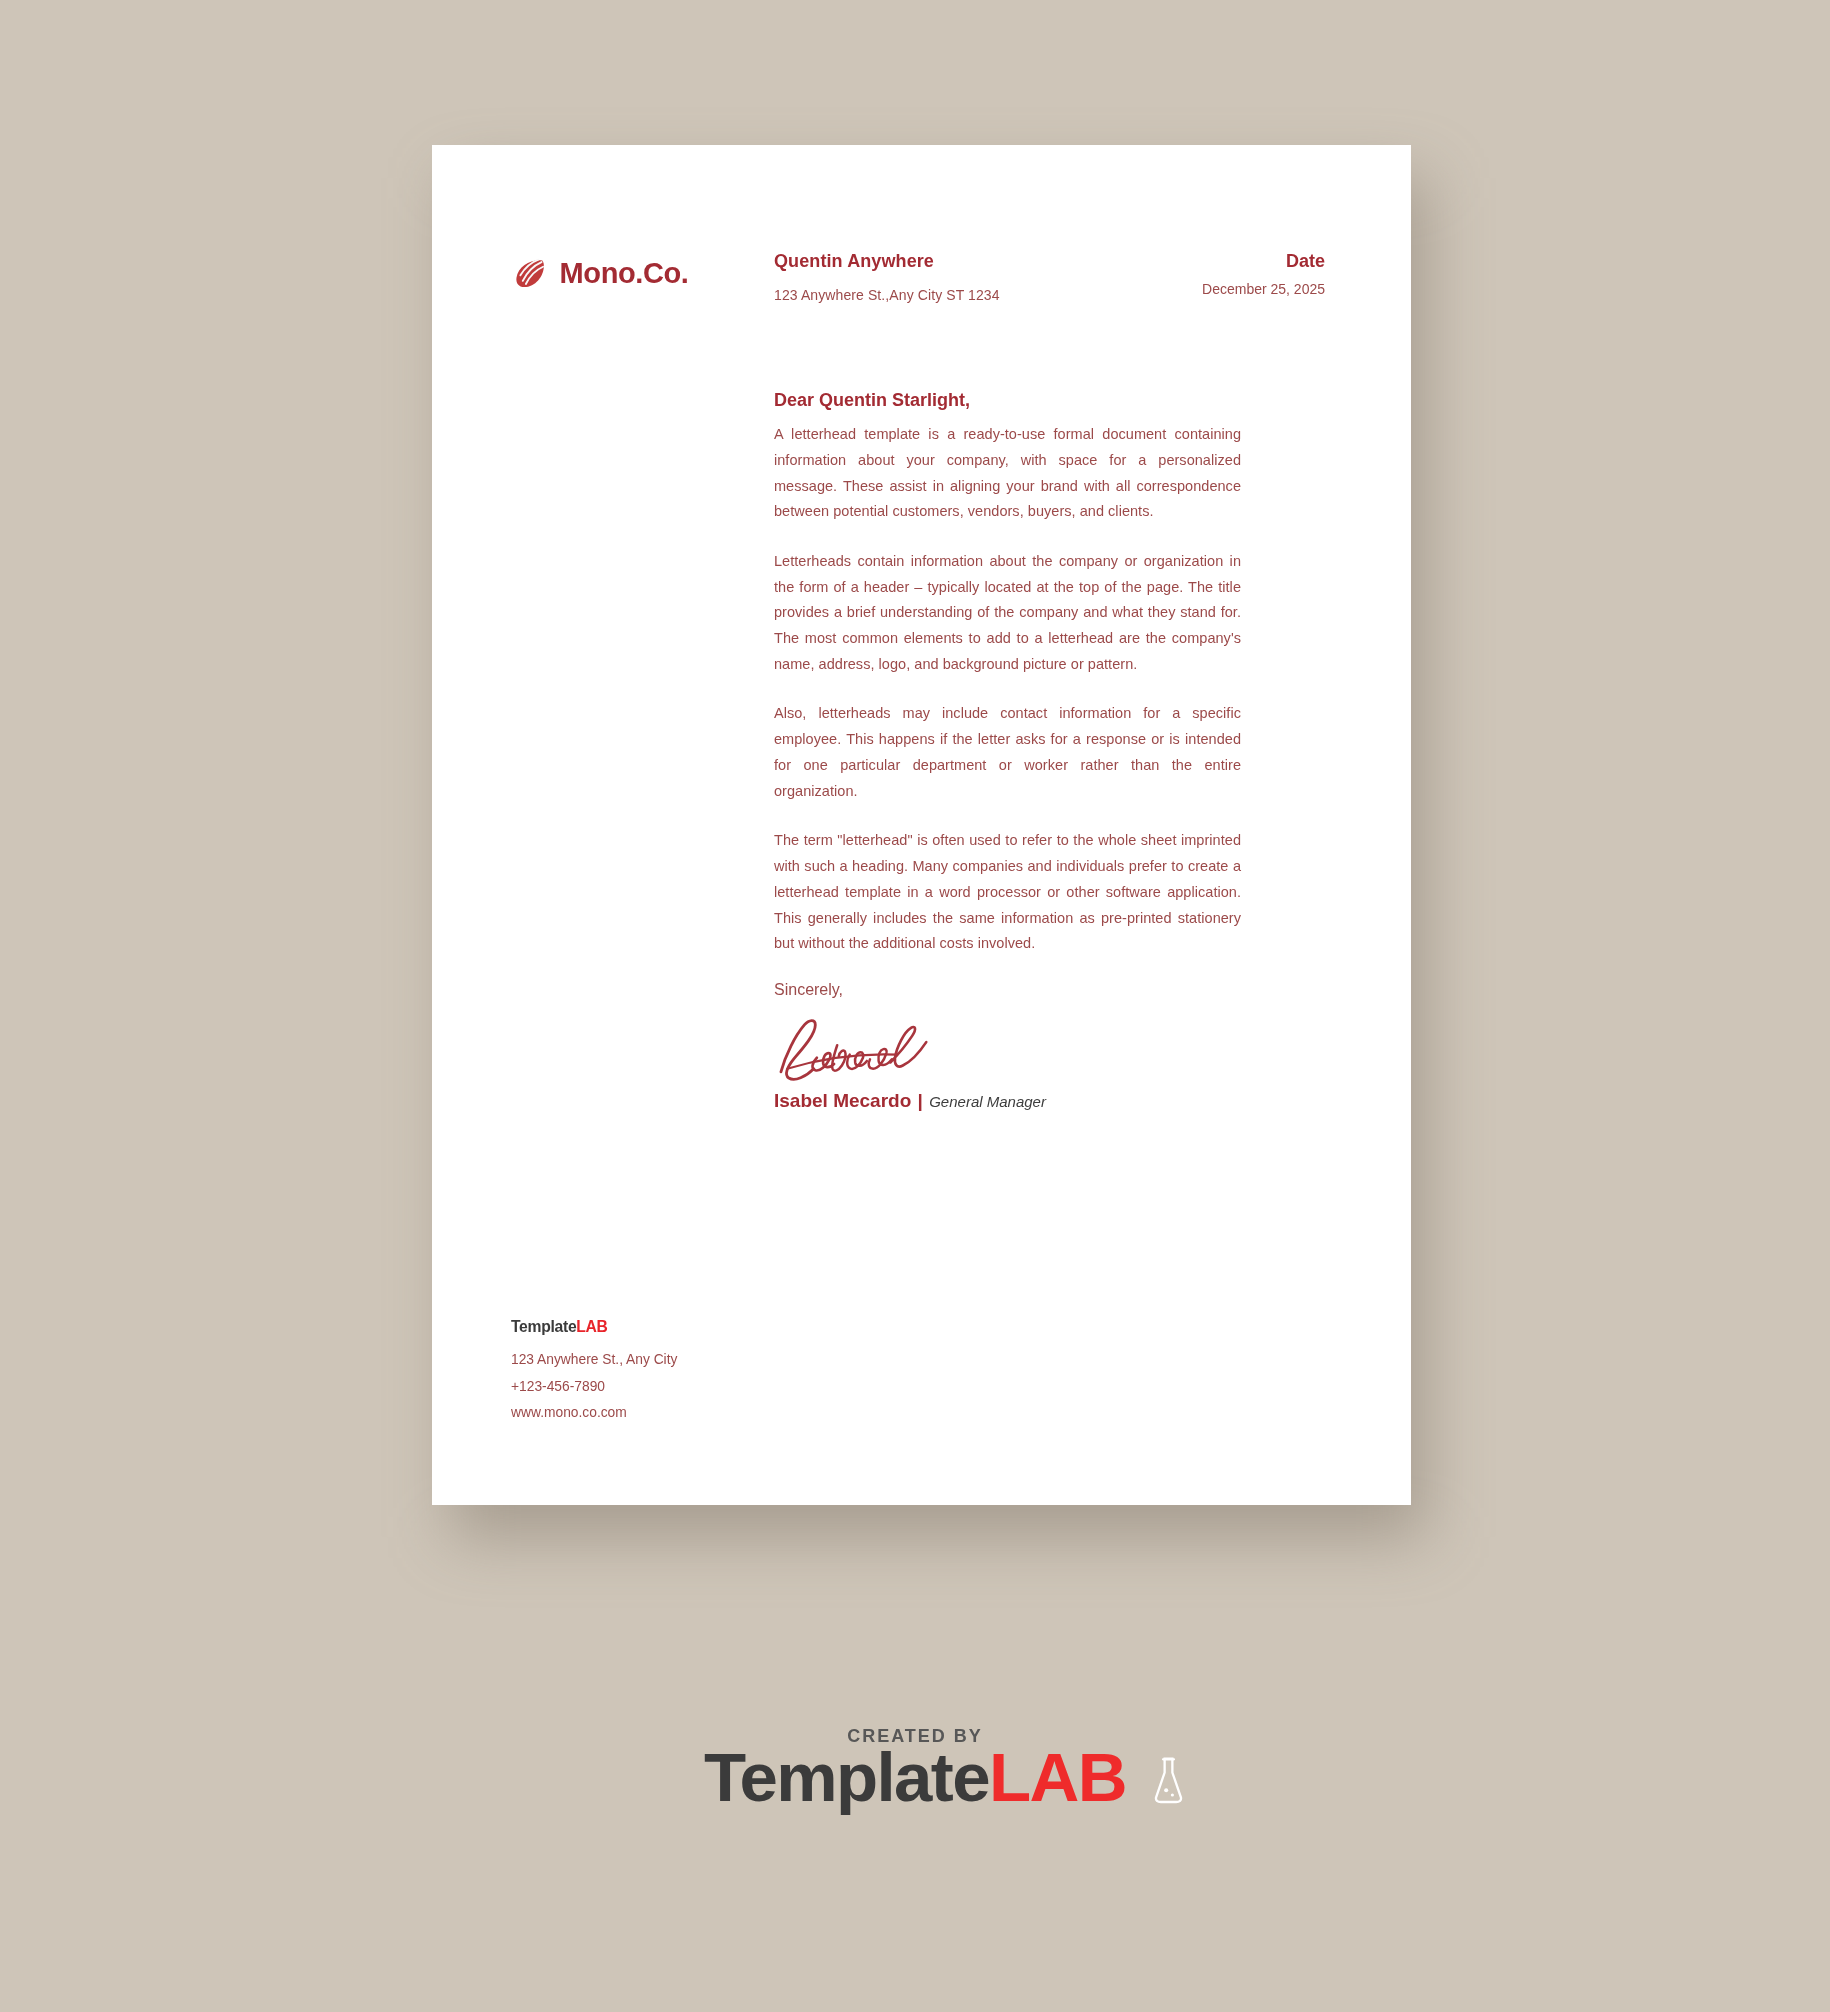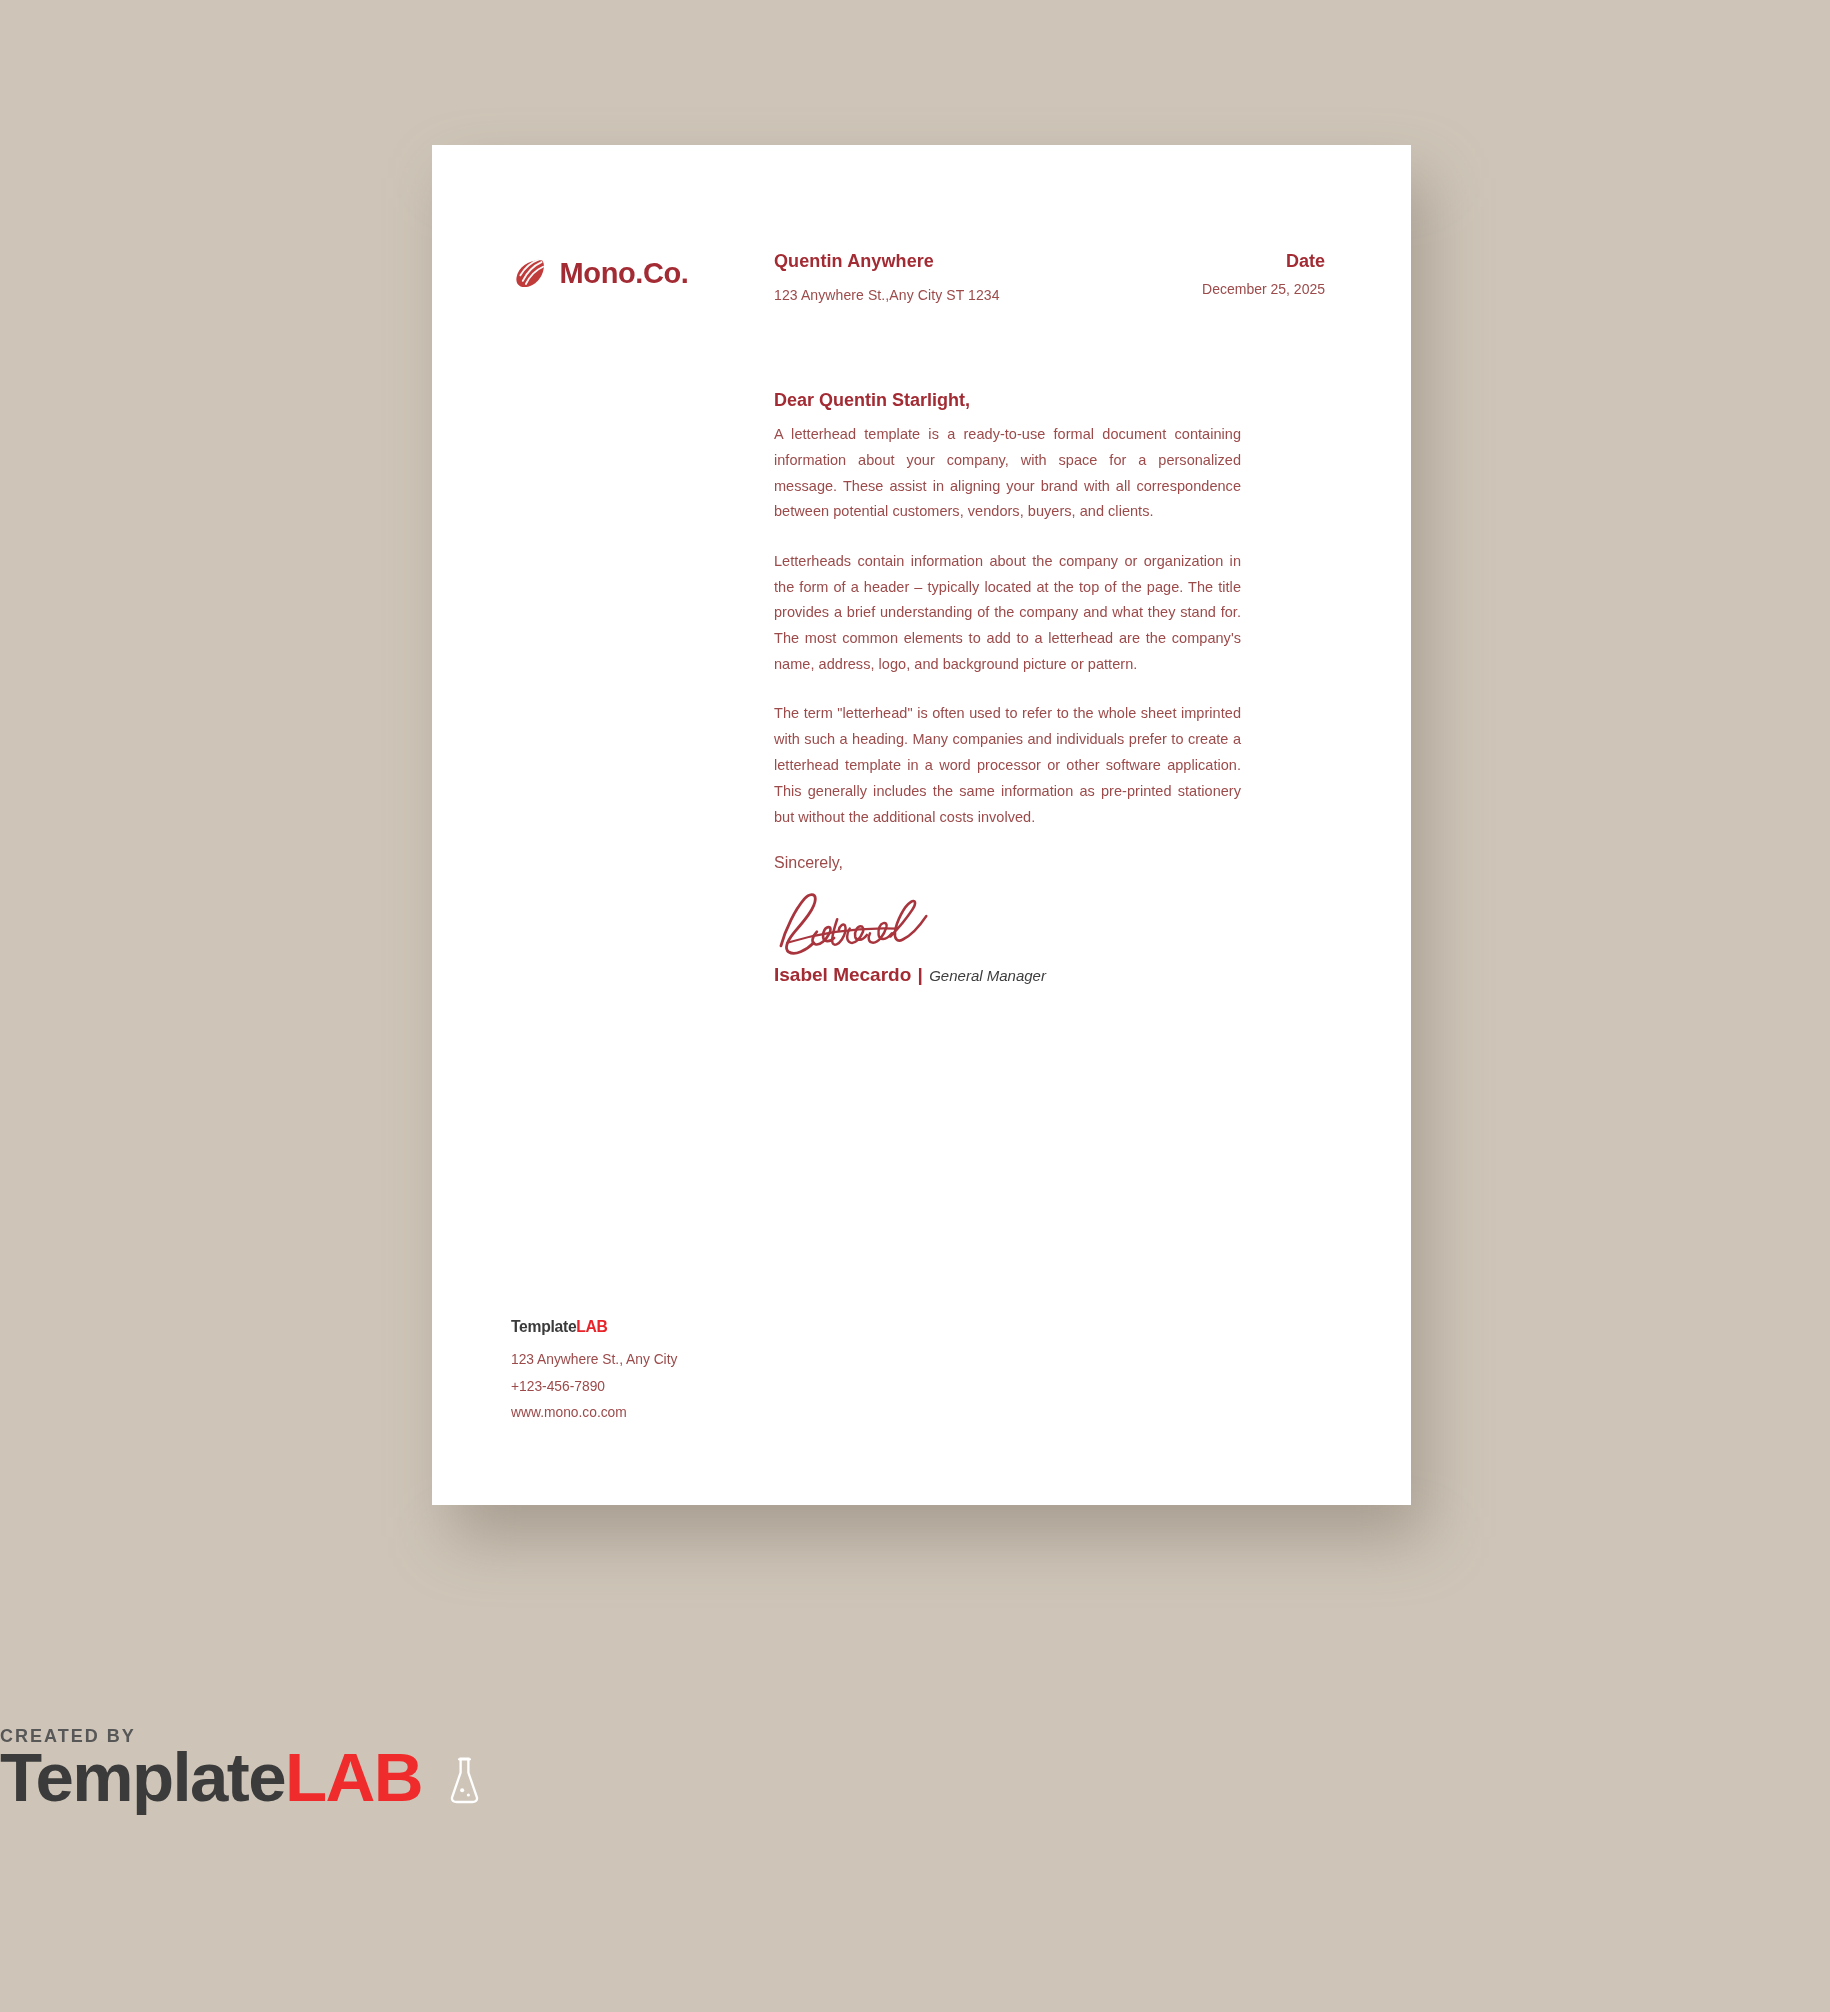--- a/index.html
+++ b/index.html
@@ -178,20 +178,21 @@
     color: #9c4a4a;
     line-height: 1.9;
   }
 
   
   .credit {
     position: absolute;
     left: 0;
     top: 1726px;
     width: 100%;
+    text-align: center;
   }
   .credit-created {
     font-size: 18px;
     font-weight: bold;
     letter-spacing: 2px;
     color: #575757;
     margin-bottom: -4.7px;
   }
   .credit-word {
     font-size: 69px;
@@ -244,20 +245,21 @@
       <div class="date-value">December 25, 2025</div>
     </div>
 
   </div>
 
   <div class="letter-body">
     <div class="salutation">Dear Quentin Starlight,</div>
 
     <p class="para">A letterhead template is a ready-to-use formal document containing information about your company, with space for a personalized message. These assist in aligning your brand with all correspondence between potential customers, vendors, buyers, and clients.</p>
     <p class="para">Letterheads contain information about the company or organization in the form of a header – typically located at the top of the page. The title provides a brief understanding of the company and what they stand for. The most common elements to add to a letterhead are the company's name, address, logo, and background picture or pattern.</p>
+    <p class="para">Also, letterheads may include contact information for a specific employee. This happens if the letter asks for a response or is intended for one particular department or worker rather than the entire organization.</p>
     <p class="para">The term "letterhead" is often used to refer to the whole sheet imprinted with such a heading. Many companies and individuals prefer to create a letterhead template in a word processor or other software application. This generally includes the same information as pre-printed stationery but without the additional costs involved.</p>
 
     <div class="closing">Sincerely,</div>
 
     <div class="signature">
       <svg width="173" height="75" viewBox="0 0 220 96">
         <g fill="none" stroke="#a8353d" stroke-linecap="round" stroke-linejoin="round">
           <path d="M12 74 C18 52 30 28 42 14 C48 7 56 6 56 14 C56 26 40 44 28 58 C20 68 16 78 22 82 C30 87 44 80 54 70" stroke-width="3.6"></path>
           <path d="M58 56 C52 62 50 70 56 72 C62 74 70 66 74 58 C76 54 76 50 73 50 C69 50 65 56 66 63 C67 69 74 70 80 64" stroke-width="3.4"></path>
           <path d="M84 40 C80 52 76 64 78 70 C80 75 86 72 90 66 C94 60 96 52 94 48 C92 45 87 48 86 54" stroke-width="3.2"></path>

